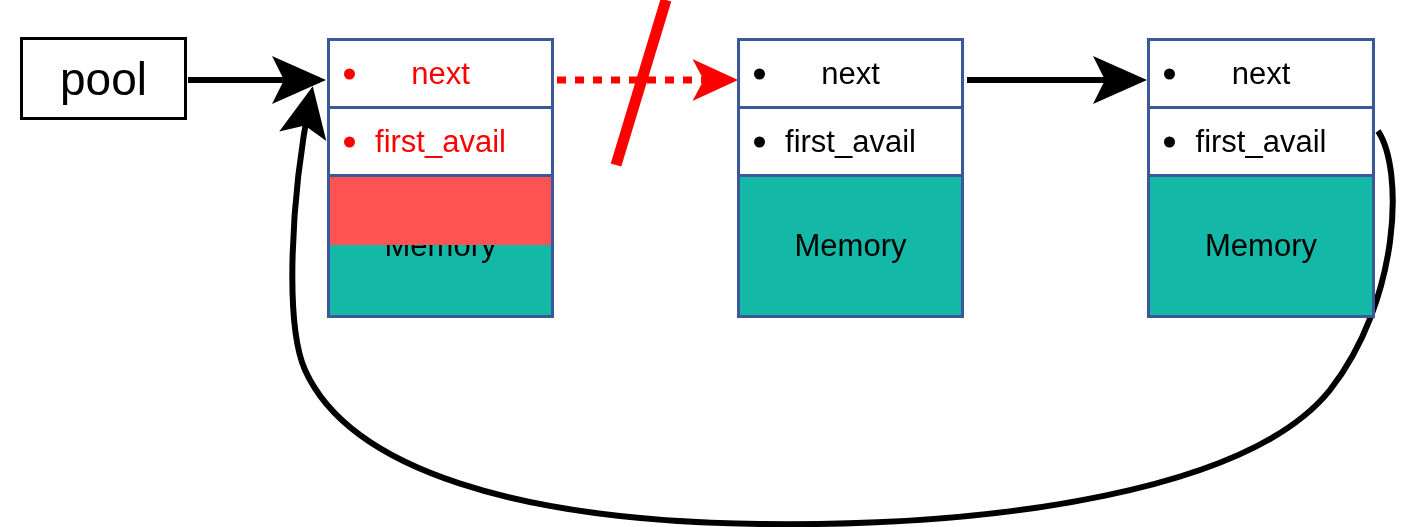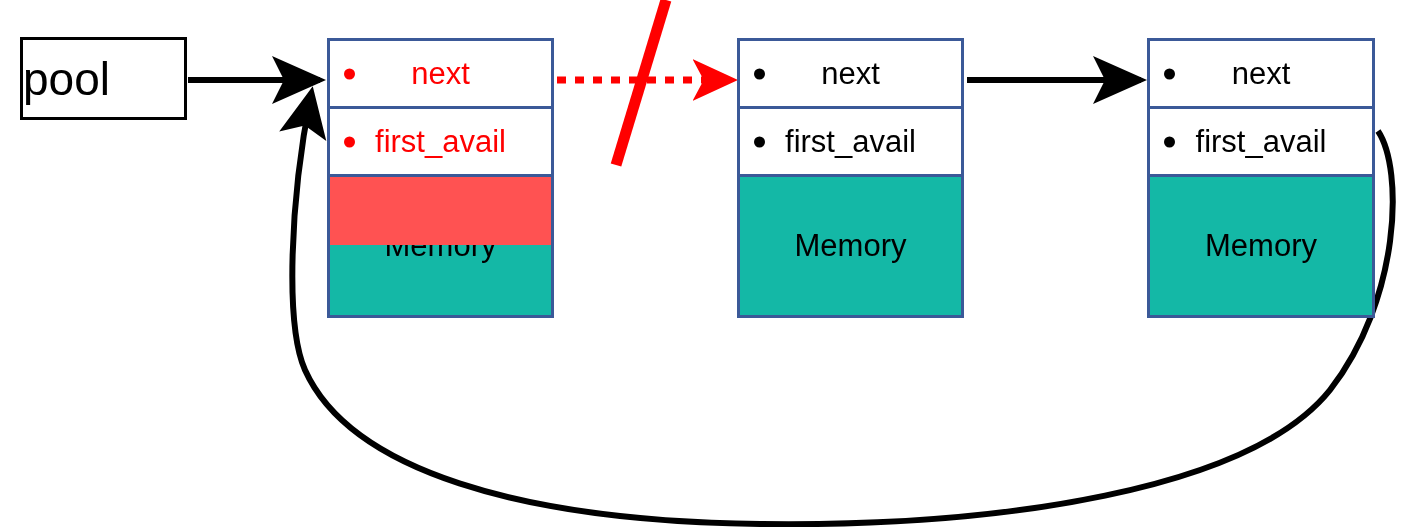--- a/index.html
+++ b/index.html
@@ -28,21 +28,21 @@
     position: absolute;
     left: 20px;
     top: 37px;
     width: 167px;
     height: 83px;
     border: 3px solid #000000;
     box-sizing: border-box;
     background: transparent;
     display: flex;
     align-items: center;
-    justify-content: flex-start;
+    justify-content: center;
   }
   .pool-label {
     font-size: 46px;
     color: #000000;
     line-height: 1;
     letter-spacing: 0px;
   }
 
   
   .node {

